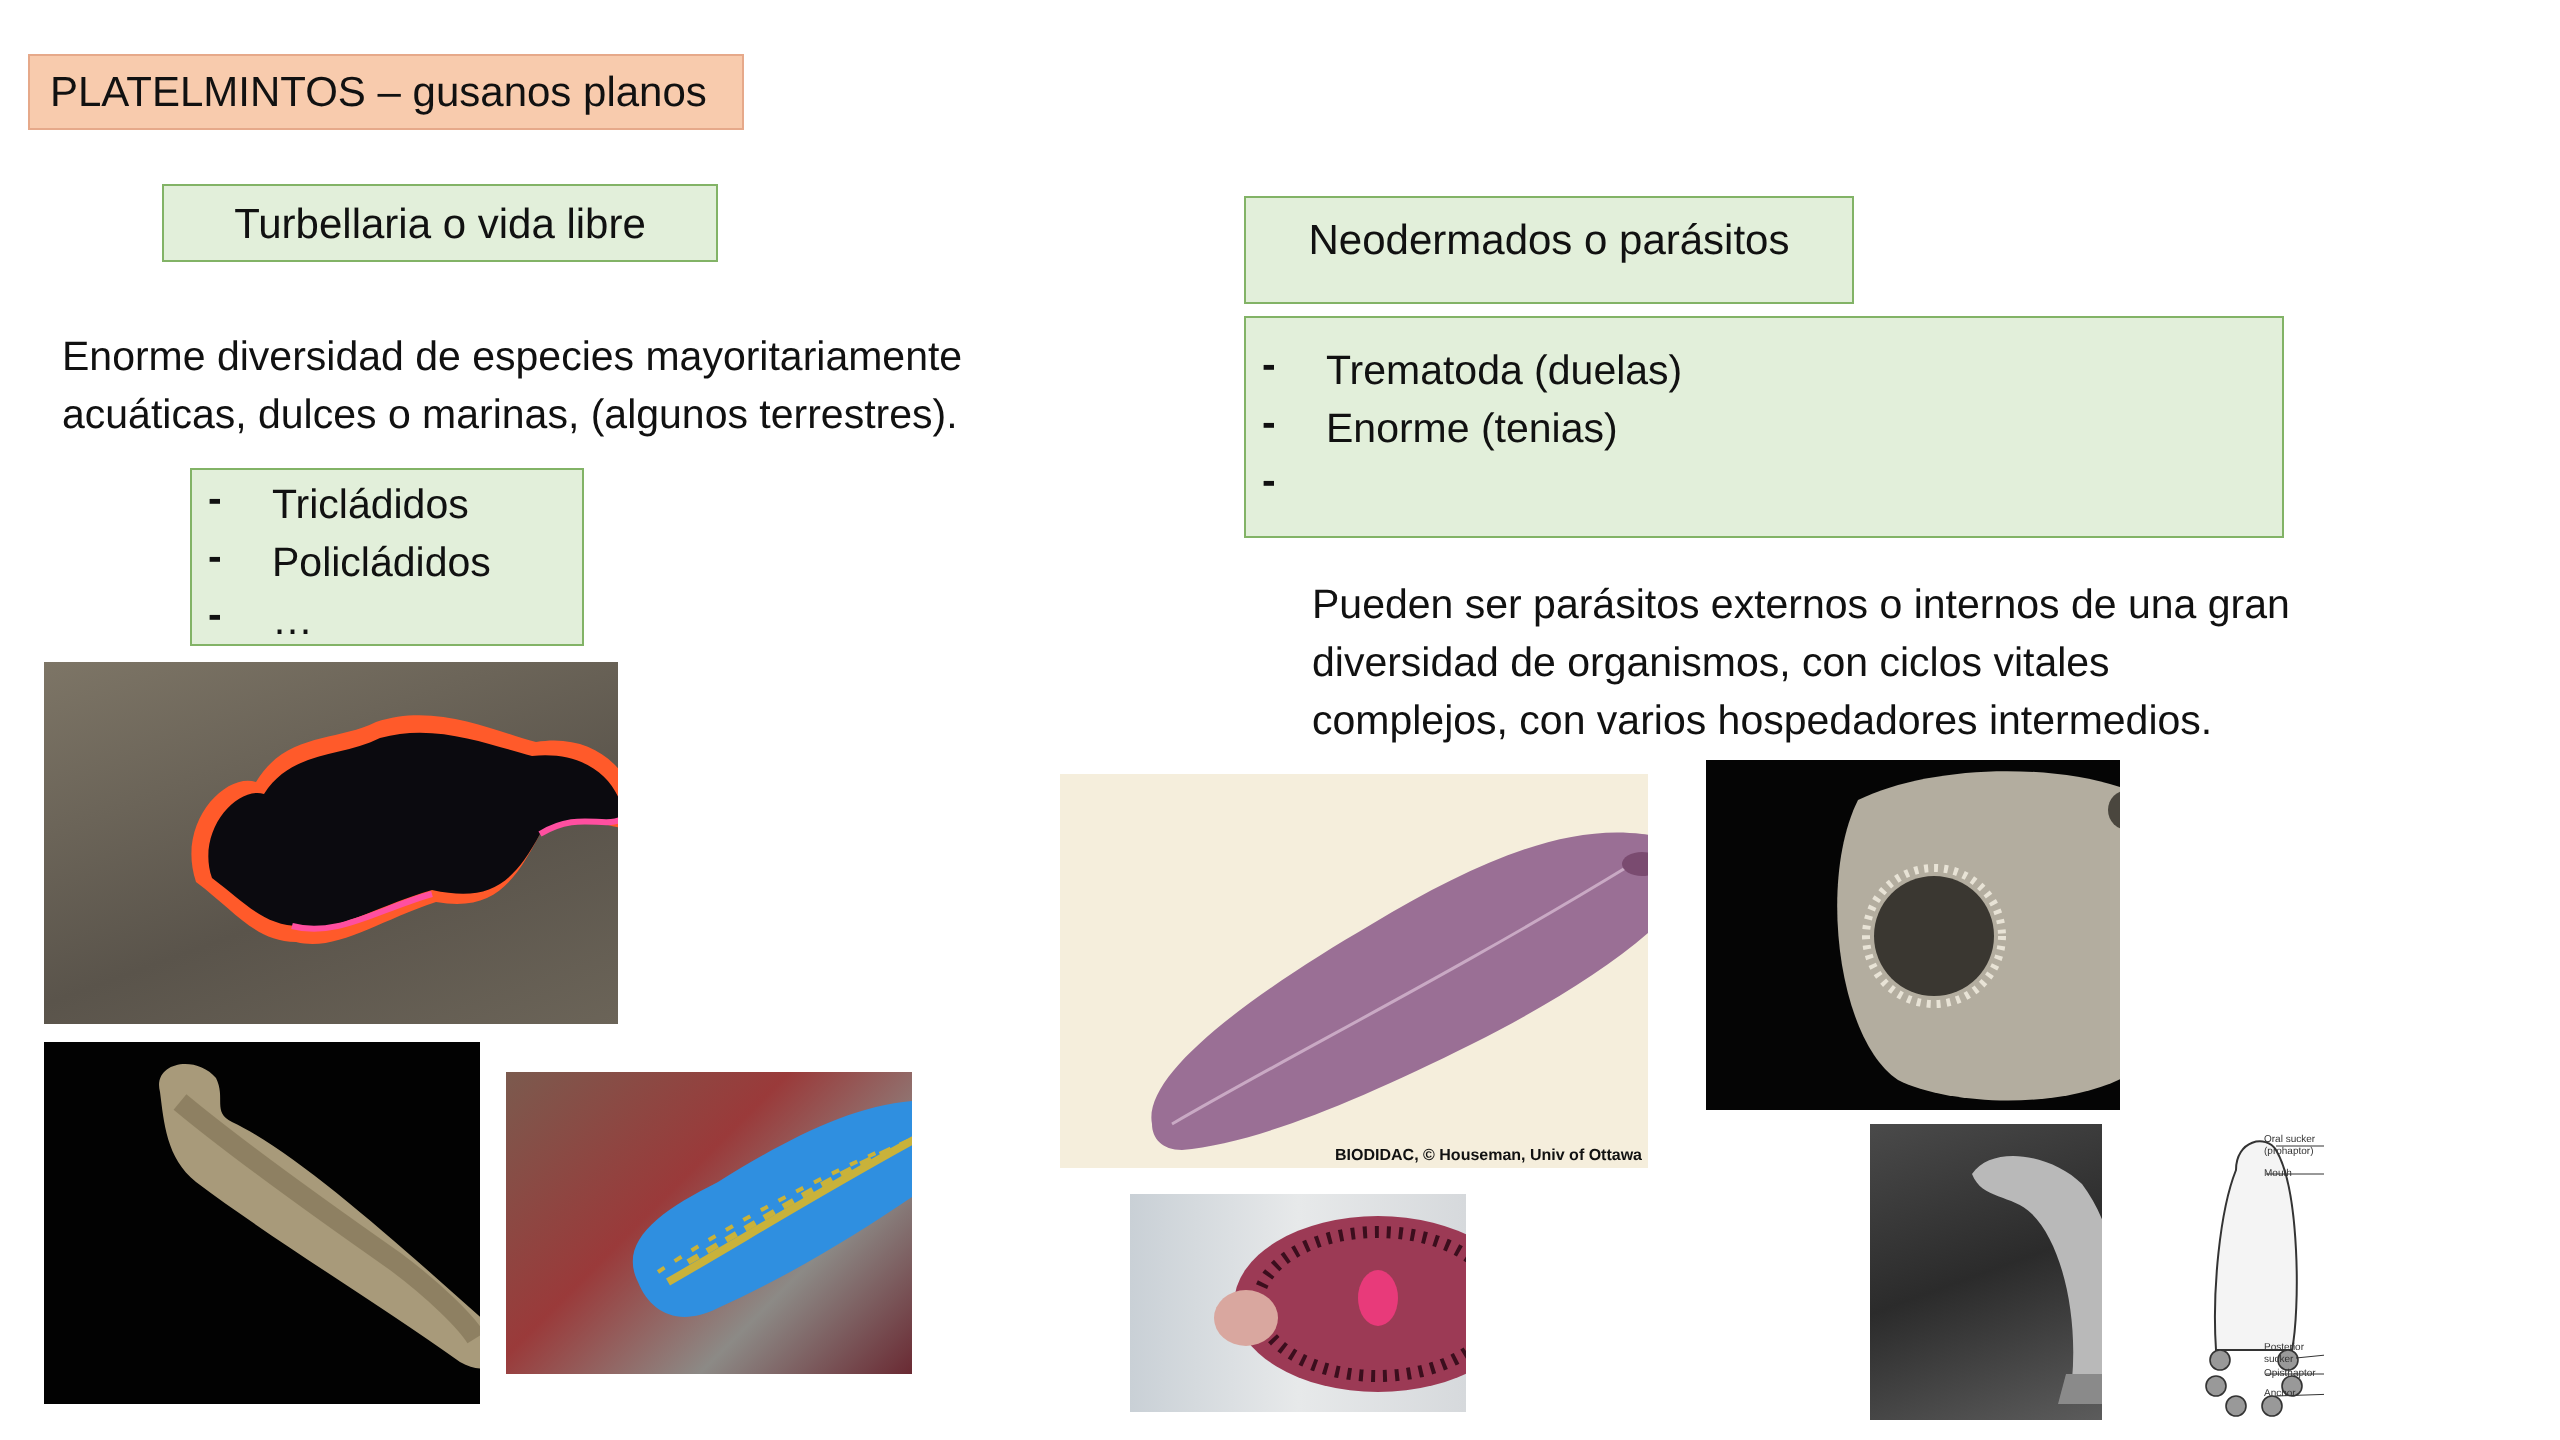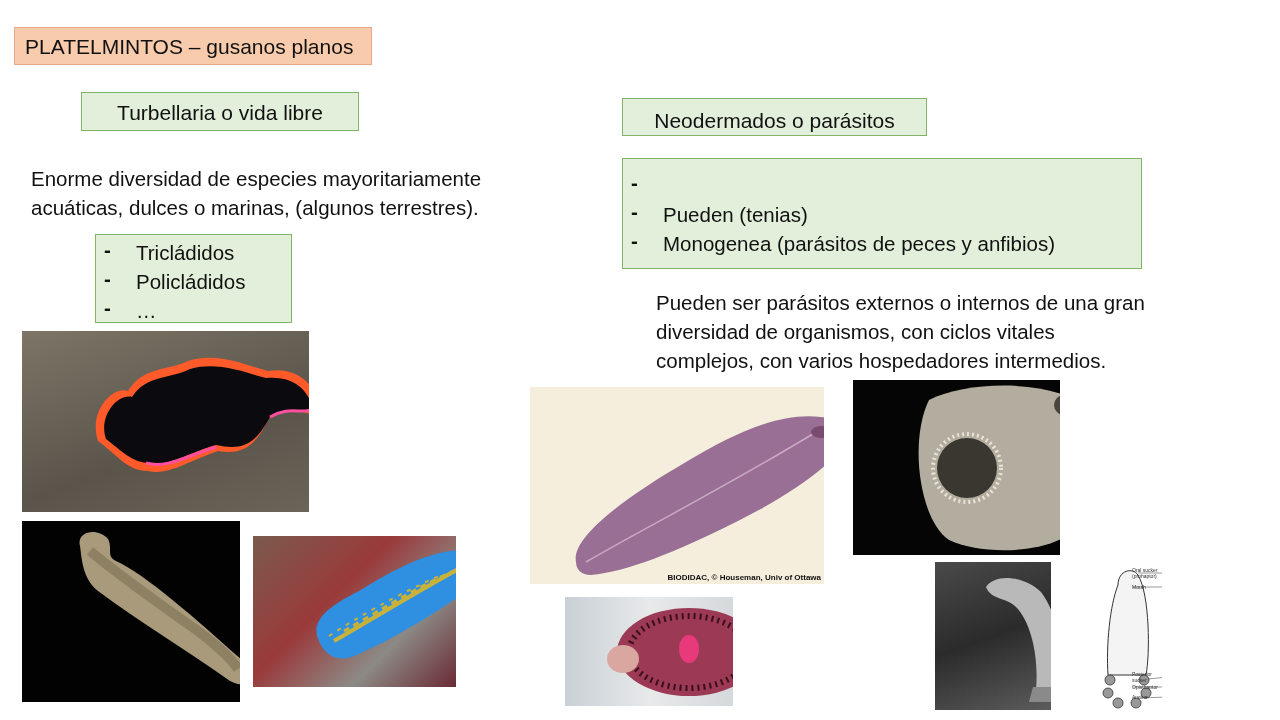--- a/index.html
+++ b/index.html
@@ -16,21 +16,21 @@
     font-size: 21px; line-height: 38px; padding-left: 10px; margin-top: 16px;
   }
   .green-box {
     background: #e2efda; border: 1.5px solid #82b366;
   }
   .hdr-left {
     left: 81px; top: 92px; width: 278px; height: 39px;
     font-size: 21px; line-height: 39px; text-align: center;
   }
   .hdr-right {
-    left: 622px; top: 98px; width: 305px; height: 38px;
+    left: 622px; top: 98px; width: 305px; height: 54px;
     font-size: 21px; line-height: 44px; text-align: center;
   }
   .para {
     font-size: 20.5px; line-height: 29px;
   }
   .para-left { left: 31px; top: 164px; width: 500px; }
   .para-right { left: 656px; top: 288px; width: 500px; }
   .list-box-left {
     left: 95px; top: 234px; width: 197px; height: 89px;
     padding: 3px 0 0 8px;
@@ -110,28 +110,28 @@
     <path d="M55 95 C90 75 130 50 165 35" stroke="#c9b23a" stroke-width="3" fill="none" stroke-dasharray="6 5"></path>
     <path d="M40 100 C70 80 110 58 150 40" stroke="#c9b23a" stroke-width="2" fill="none" stroke-dasharray="4 6"></path>
   </svg>
 </div>
 
 <div class="abs green-box hdr-right">Neodermados o parásitos</div>
 <div class="abs green-box list-box-right">
   <ul class="dash">
     <li>
         <span class="dash-mark">-</span>
+        <span>Trematoda (duelas)</span>
       </li>
     <li>
         <span class="dash-mark">-</span>
-        <span>Pueden (tenias)</span>
+        <span>Enorme (tenias)</span>
       </li>
     <li>
         <span class="dash-mark">-</span>
-        <span>Monogenea (parásitos de peces y anfibios)</span>
       </li>
   </ul>
 </div>
 <div class="abs para para-right">Pueden ser parásitos externos o internos de una gran diversidad de organismos, con ciclos vitales complejos, con varios hospedadores intermedios.</div>
 
 <div class="abs img img4" title="stained liver fluke (Fasciola)">
   <svg width="294" height="197" viewBox="0 0 294 197">
     <path d="M10 175 C5 150 60 110 120 75 C170 45 215 25 255 30 C275 32 290 40 280 55 C265 80 220 110 170 135 C110 165 60 185 25 188 C15 188 10 182 10 175 Z" fill="#9a6f95"></path>
     <path d="M20 175 C80 140 160 100 250 45" stroke="#c9a9c4" stroke-width="1.5" fill="none"></path>
     <ellipse cx="255" cy="45" rx="10" ry="6" fill="#7a4b70"></ellipse>

